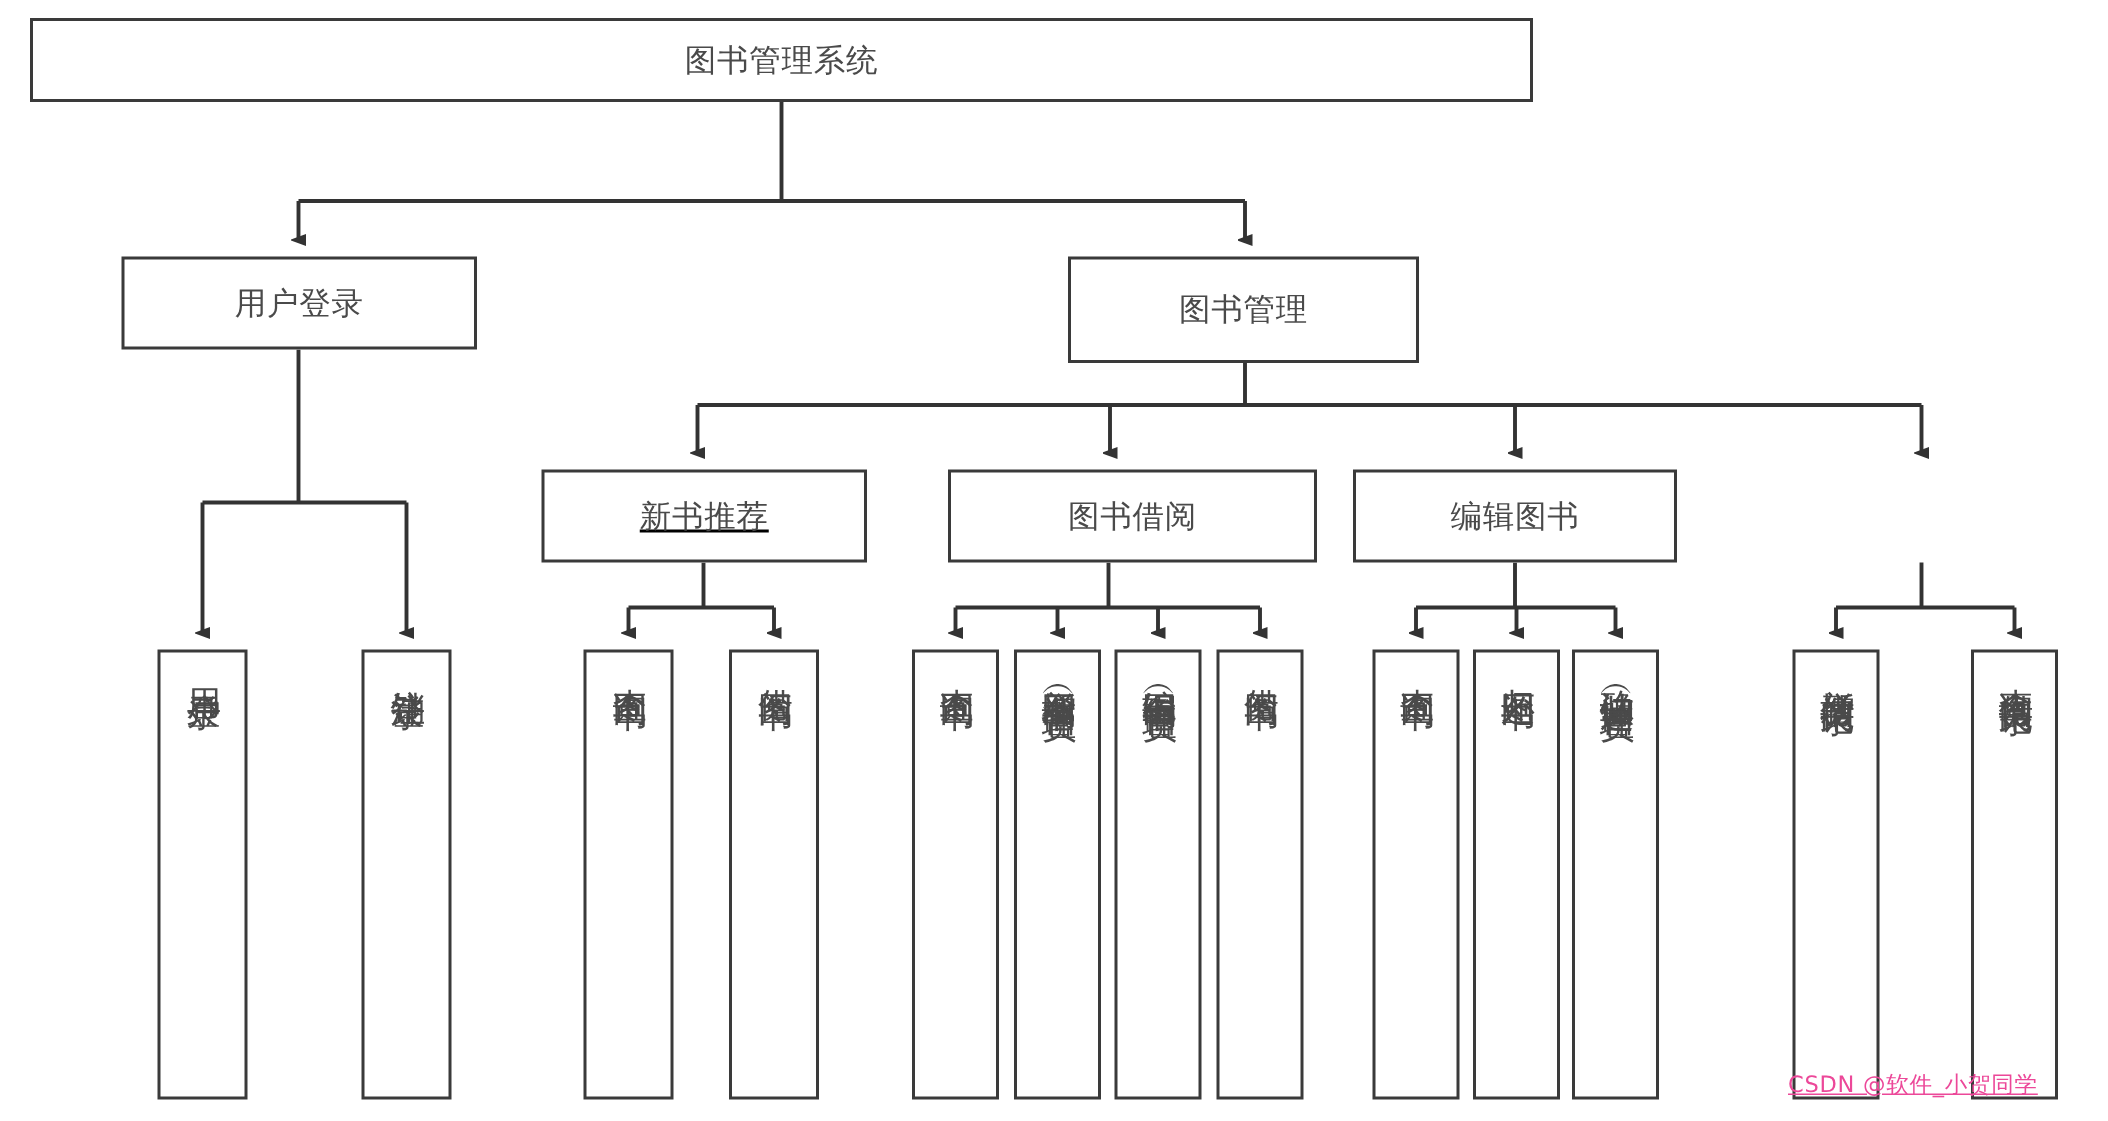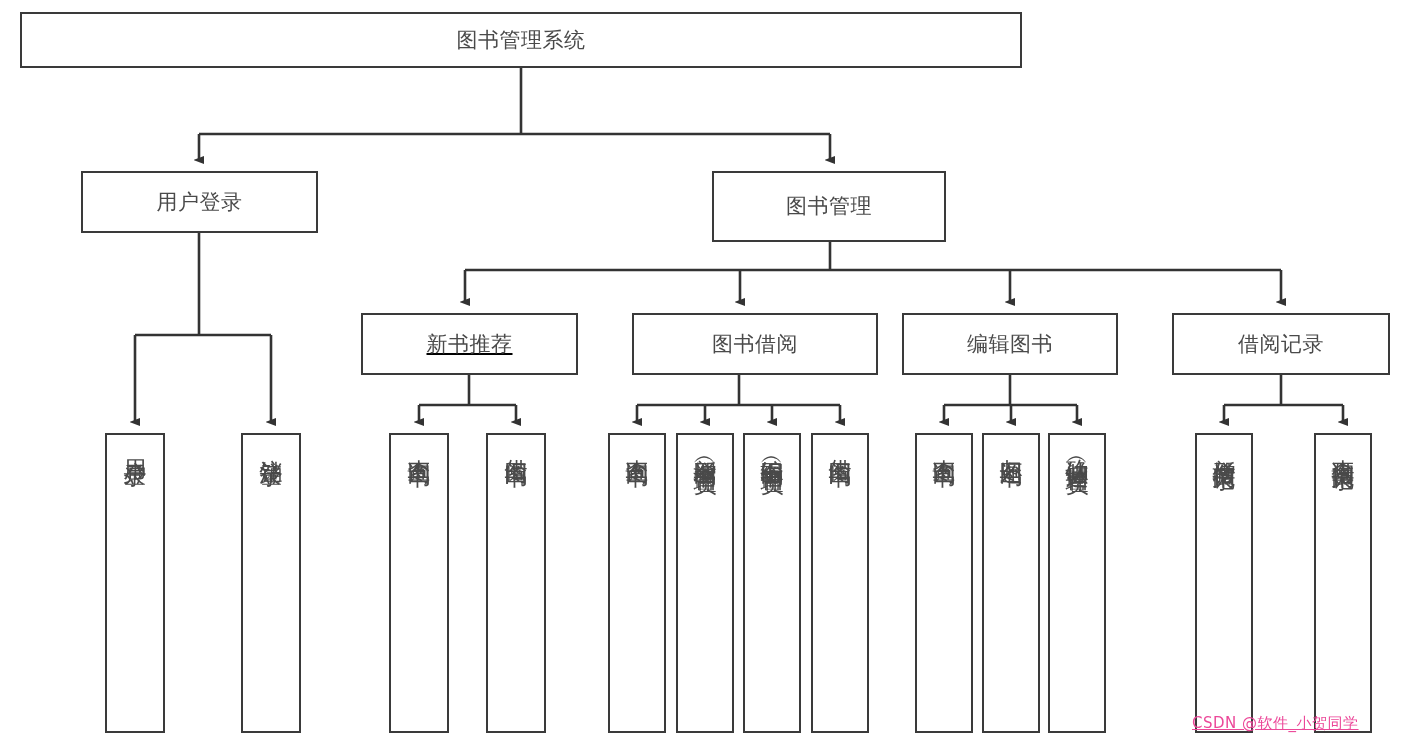--- a/index.html
+++ b/index.html
@@ -142,23 +142,20 @@
 
   <div class="node horizontal" style="left:361px; top:313px; width:217px; height:62px;text-decoration:underline;">
     <span class="label">新书推荐</span>
   </div>
   <div class="node horizontal" style="left:632px; top:313px; width:246px; height:62px;">
     <span class="label">图书借阅</span>
   </div>
   <div class="node horizontal" style="left:902px; top:313px; width:216px; height:62px;">
     <span class="label">编辑图书</span>
   </div>
-  <div class="node horizontal" style="left:1172px; top:313px; width:218px; height:62px;">
-    <span class="label">借阅记录</span>
-  </div>
 
   <div class="node vertical" style="left:105px; top:433px; width:60px; height:300px;">
     <span class="label">用户登录</span>
   </div>
   <div class="node vertical" style="left:241px; top:433px; width:60px; height:300px;">
     <span class="label">注销登录</span>
   </div>
 
   <div class="node vertical" style="left:389px; top:433px; width:60px; height:300px;">
     <span class="label">查询图书</span>

